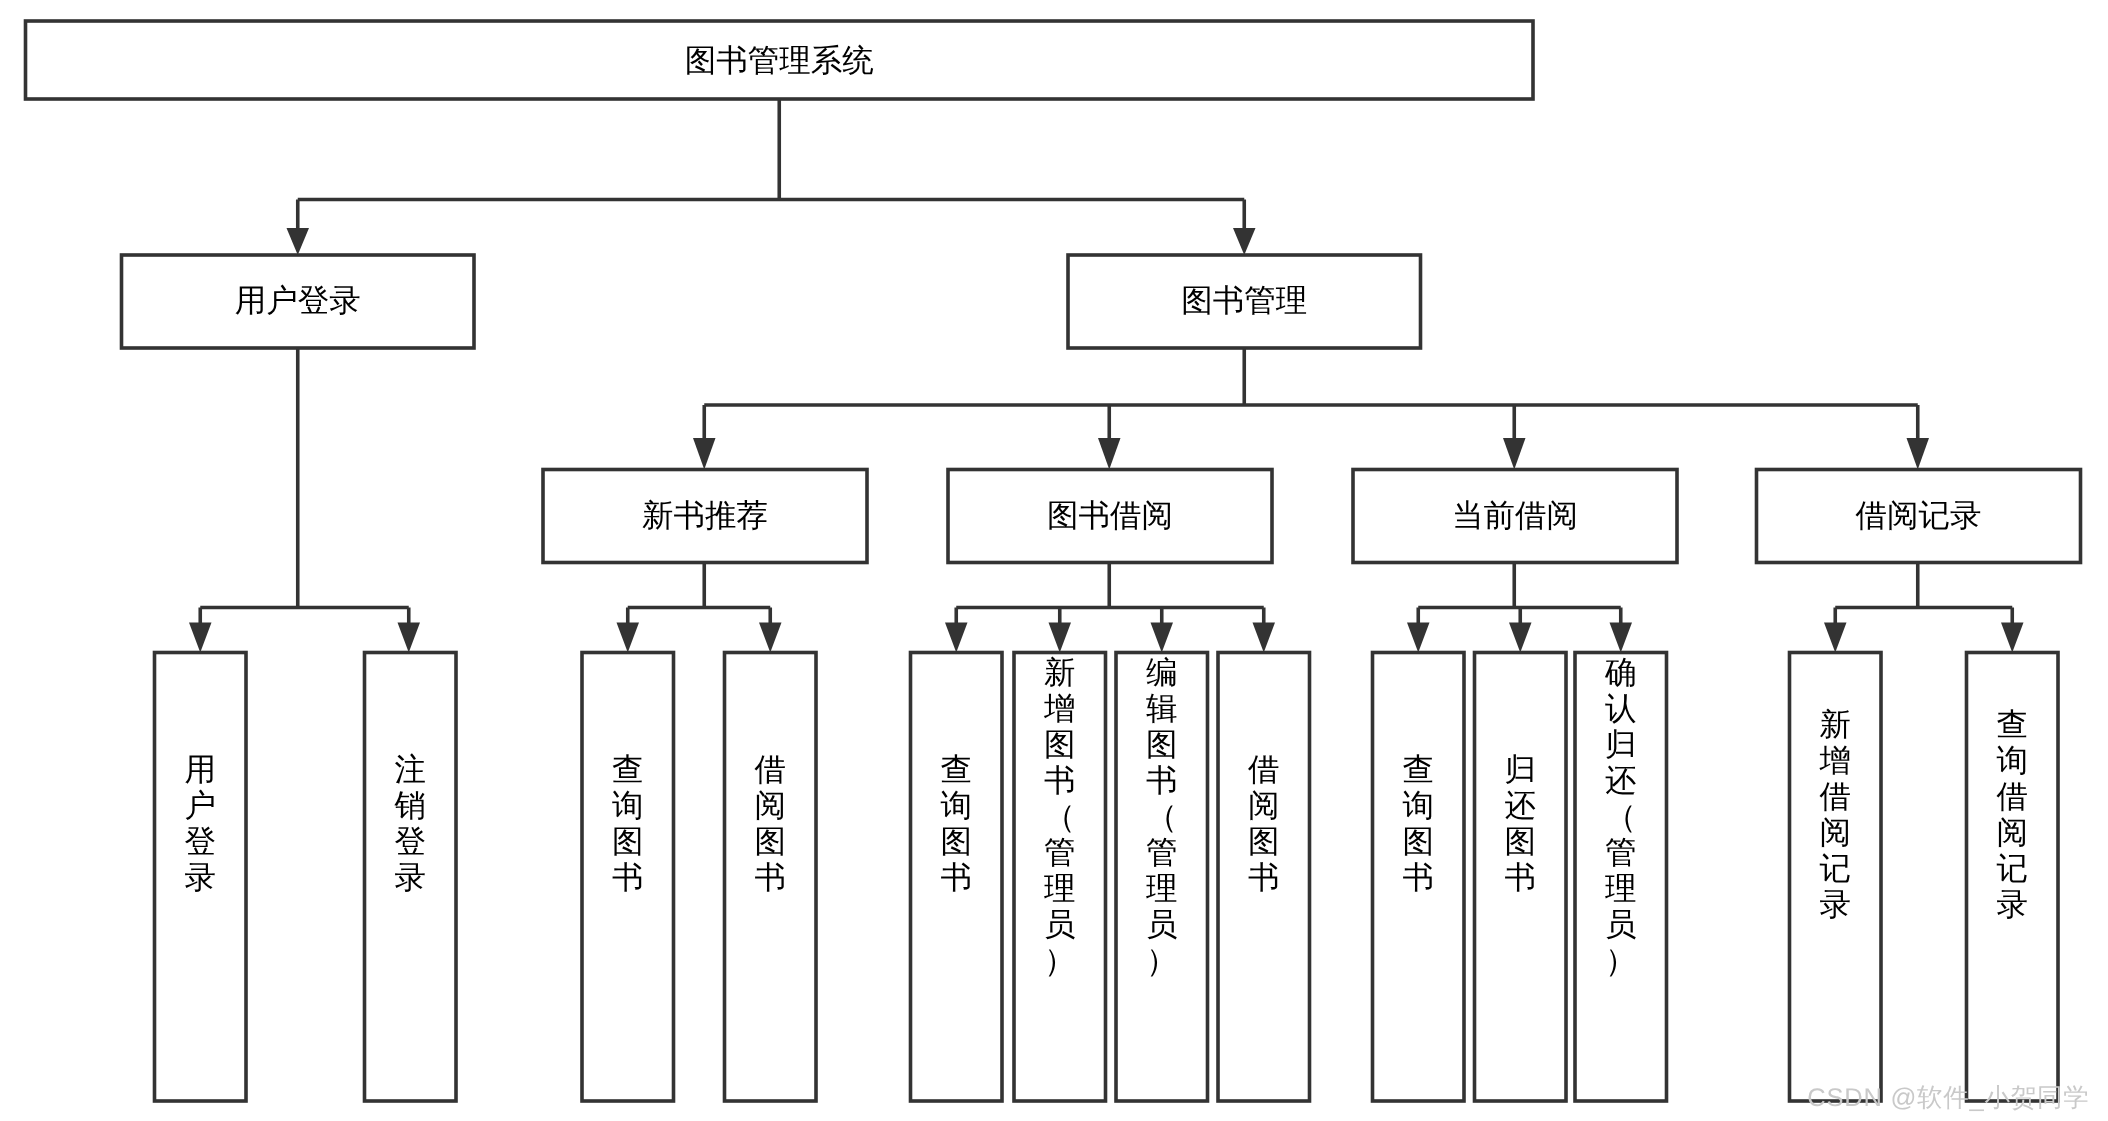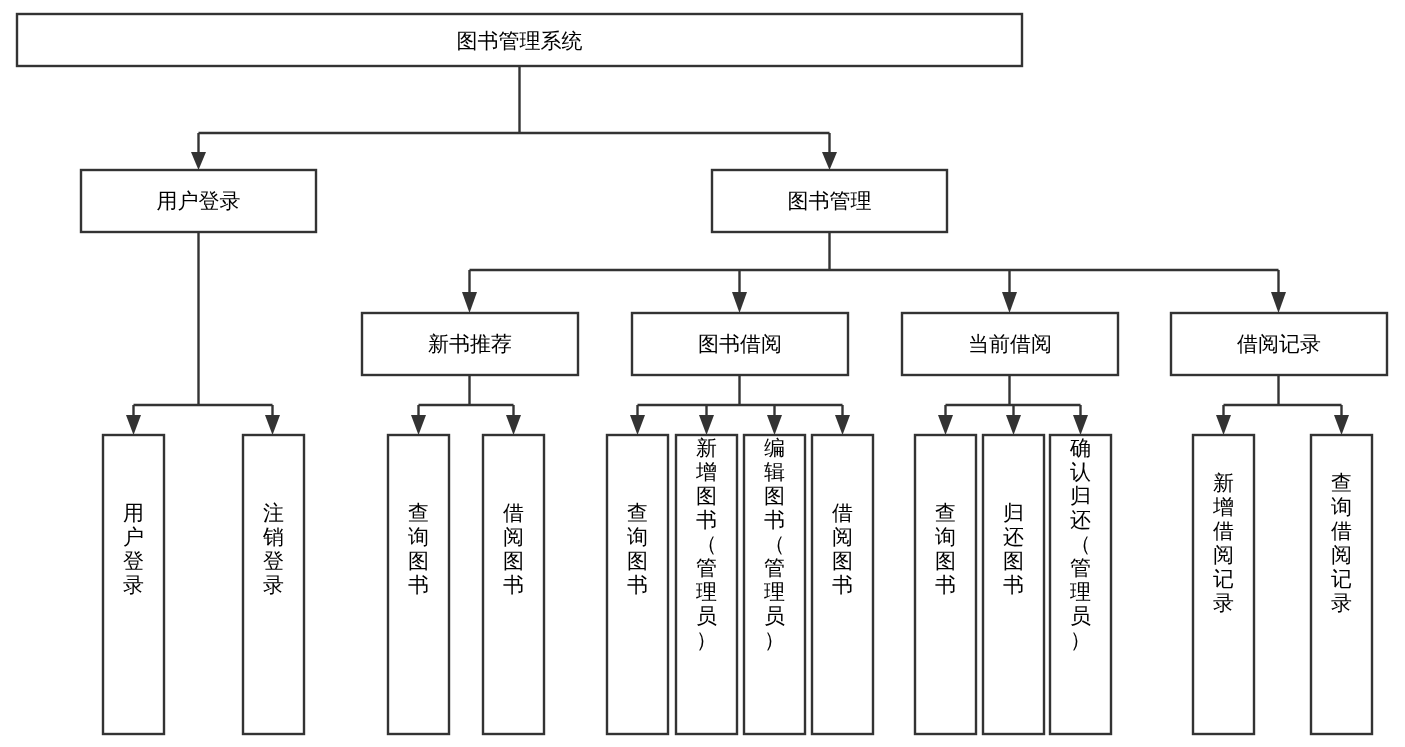--- a/index.html
+++ b/index.html
@@ -235,14 +235,15 @@
       <rect class="node-box" x="1193" y="435" width="61" height="299"></rect>
       <text class="node-label-vert" x="1223.5" y="490"><tspan x="1223.5" y="490">新</tspan><tspan x="1223.5" y="514">增</tspan><tspan x="1223.5" y="538">借</tspan><tspan x="1223.5" y="562">阅</tspan><tspan x="1223.5" y="586">记</tspan><tspan x="1223.5" y="610">录</tspan></text>
     </g>
     <g>
       <rect class="node-box" x="1311" y="435" width="61" height="299"></rect>
       <text class="node-label-vert" x="1341.5" y="490"><tspan x="1341.5" y="490">查</tspan><tspan x="1341.5" y="514">询</tspan><tspan x="1341.5" y="538">借</tspan><tspan x="1341.5" y="562">阅</tspan><tspan x="1341.5" y="586">记</tspan><tspan x="1341.5" y="610">录</tspan></text>
     </g>
 
   </svg>
 
+  <div class="watermark">CSDN @软件_小贺同学</div>
 
 </div>
 
 </body></html>

